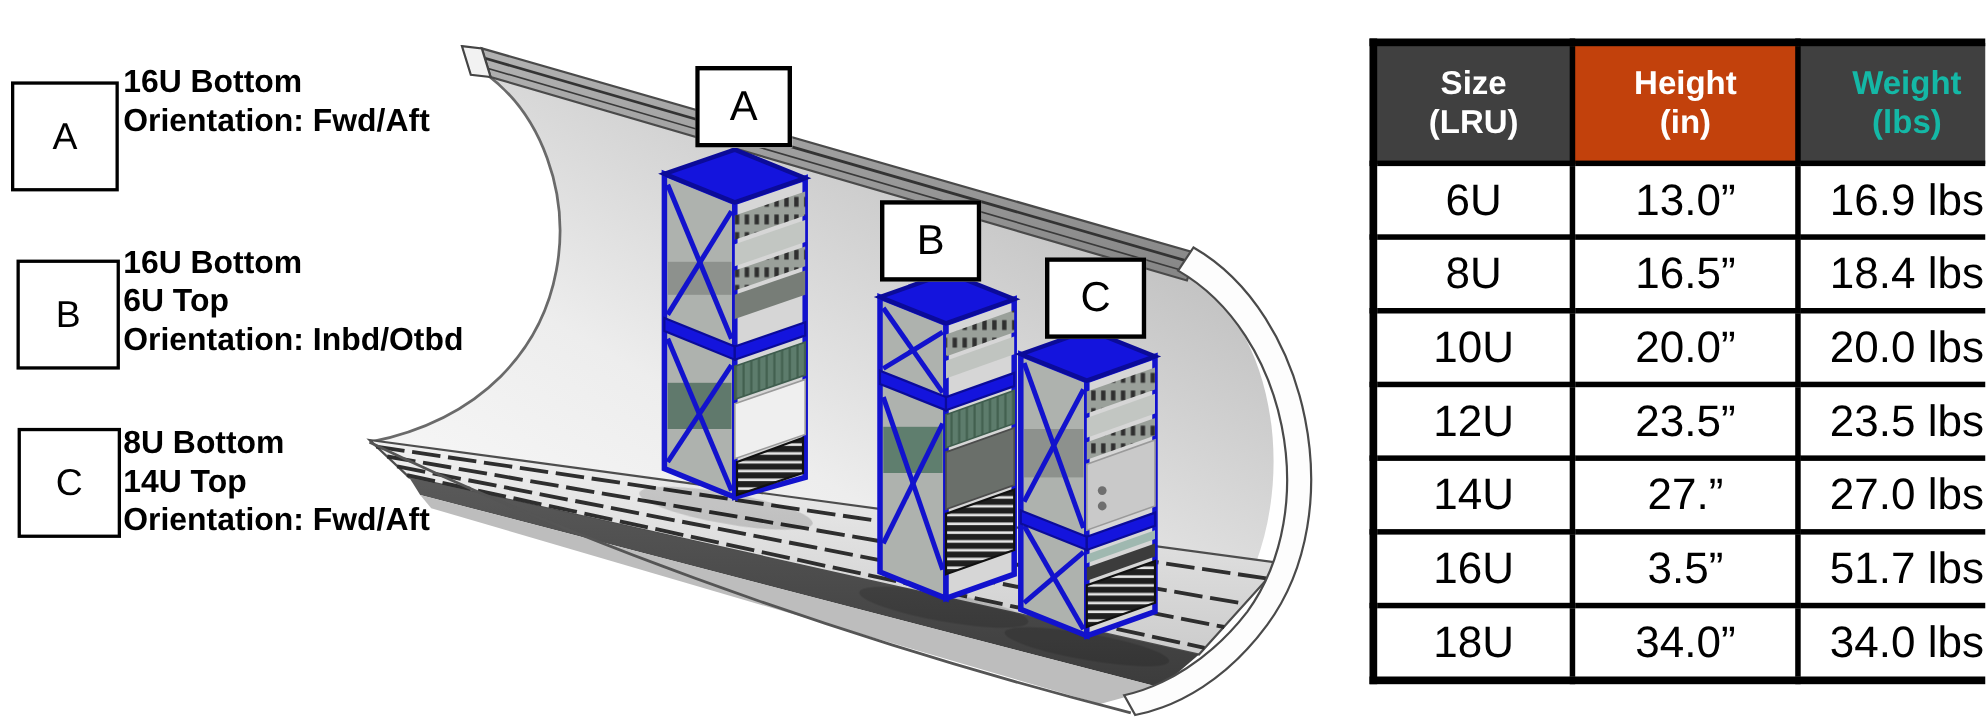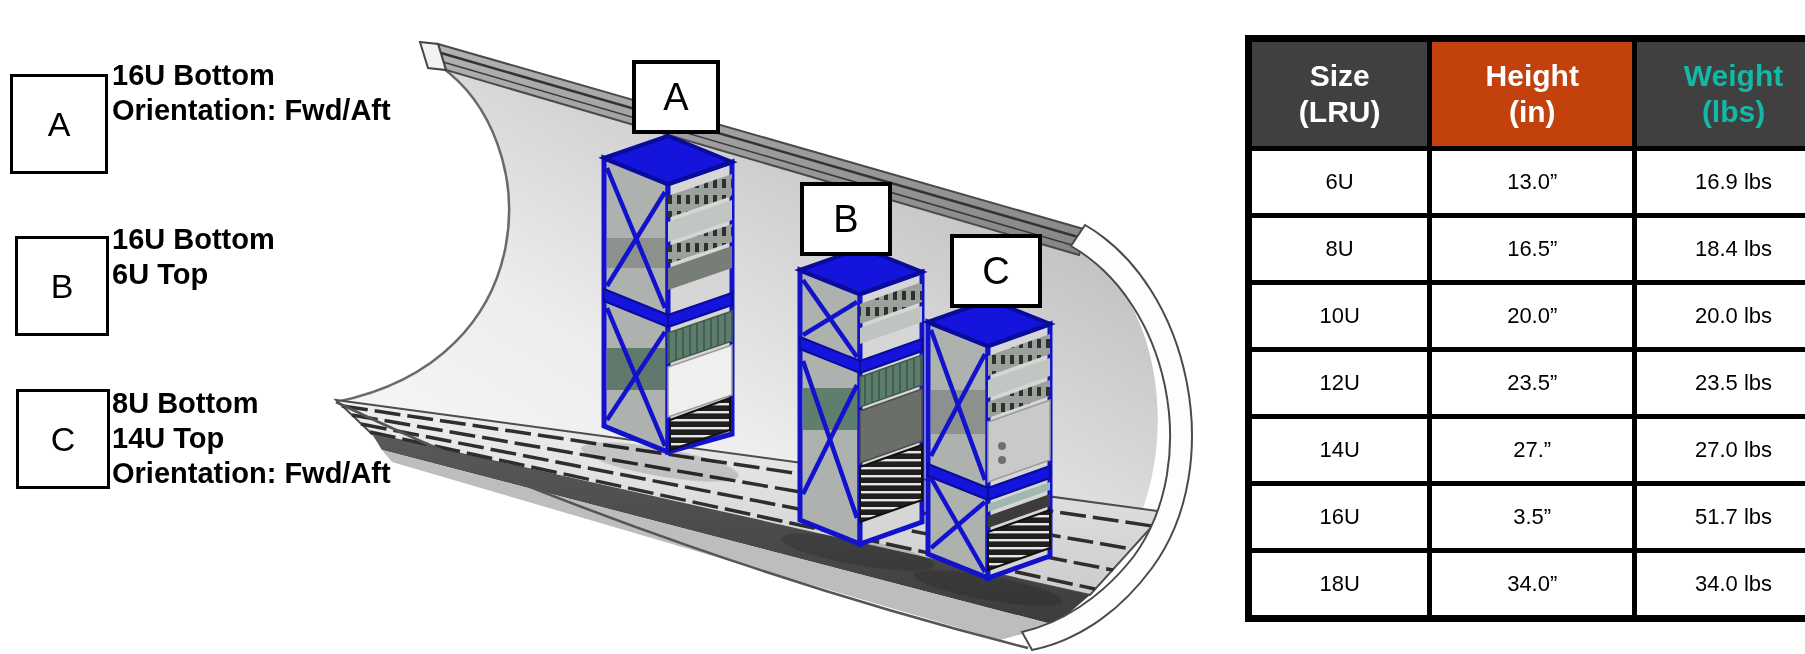--- a/index.html
+++ b/index.html
@@ -26,21 +26,21 @@
   #rack-label-a{left:632px;top:60px;width:80px;height:66px;}
   #rack-label-b{left:800px;top:182px;width:84px;height:66px;}
   #rack-label-c{left:950px;top:234px;width:84px;height:66px;}
 
   
   #lru-table{position:absolute;left:1245px;top:35px;width:592px;
              border-collapse:collapse;table-layout:fixed;}
   #lru-table th,#lru-table td{border:5px solid #000;text-align:center;vertical-align:middle;padding:0;}
   #lru-table{border:7px solid #000;}
   #lru-table th{height:104px;font-size:30px;font-weight:bold;line-height:36px;}
-  #lru-table td{height:62px;font-size:22px;font-weight:normal;}
+  #lru-table td{height:62px;font-size:40px;font-weight:normal;}
   #lru-table col.c1{width:31%;} #lru-table col.c2{width:35%;} #lru-table col.c3{width:34%;}
 </style>
 </head>
 <body>
 
 <div id="stage">
 
   <div class="legend-box" id="legend-a-box">
     <span>A</span>
   </div>
@@ -48,20 +48,21 @@
     <div>16U Bottom</div>
     <div>Orientation: Fwd/Aft</div>
   </div>
 
   <div class="legend-box" id="legend-b-box">
     <span>B</span>
   </div>
   <div class="legend-text" id="legend-b-text">
     <div>16U Bottom</div>
     <div>6U Top</div>
+    <div>Orientation: Inbd/Otbd</div>
   </div>
 
   <div class="legend-box" id="legend-c-box">
     <span>C</span>
   </div>
   <div class="legend-text" id="legend-c-text">
     <div>8U Bottom</div>
     <div>14U Top</div>
     <div>Orientation: Fwd/Aft</div>
   </div>

